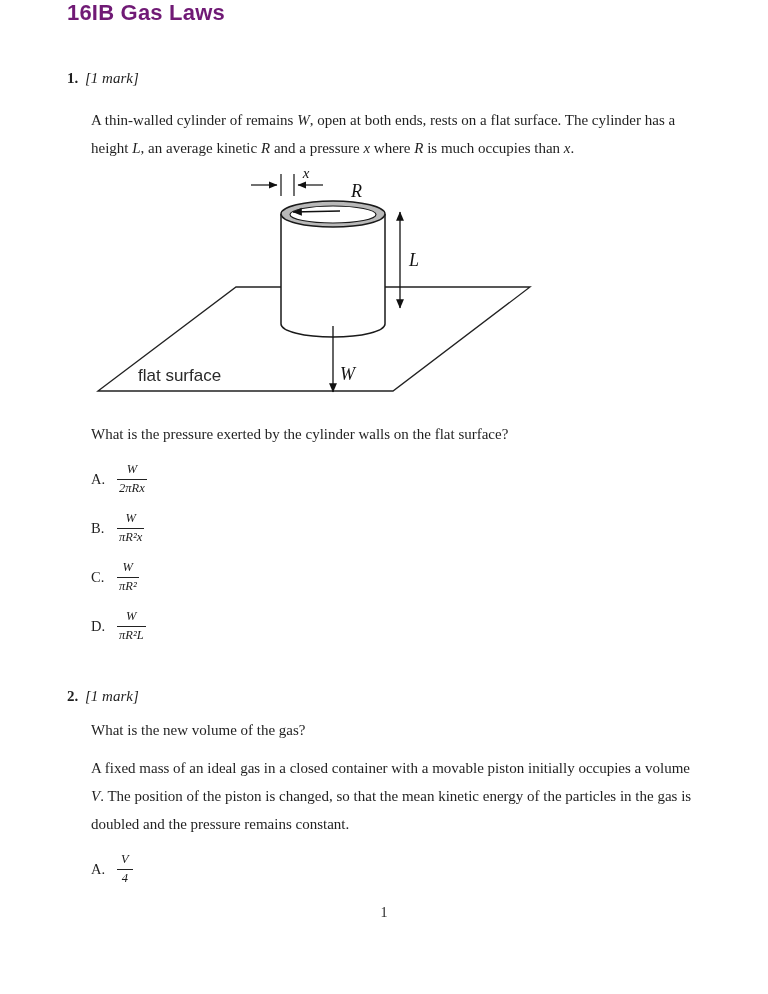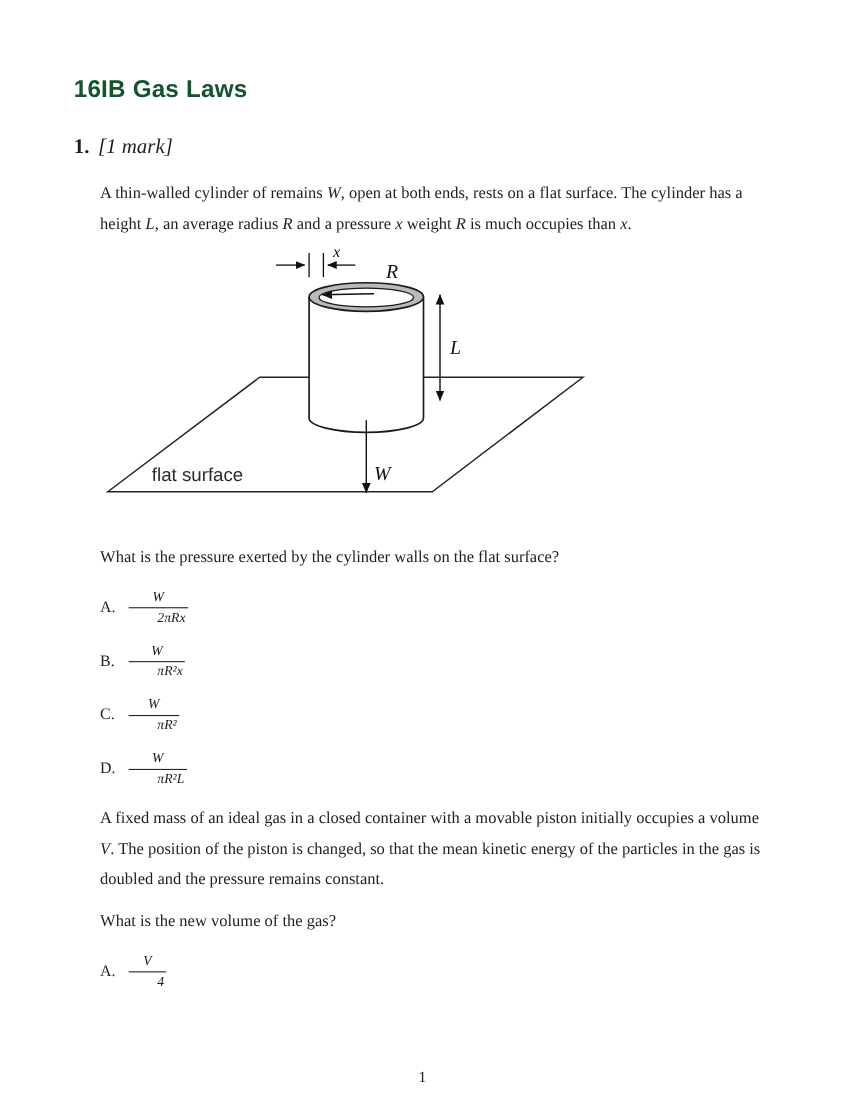--- a/index.html
+++ b/index.html
@@ -4,48 +4,47 @@
 <style>
   * { margin:0; padding:0; box-sizing:border-box; }
   html,body { background:#ffffff; }
   body {
     width:768px; height:994px; position:relative; overflow:hidden;
     font-family:"Liberation Serif", serif; color:#1f1f1f;
   }
   .page { padding:0 67px; position:relative; }
 
   .title {
-    margin-top:68px;
     font-family:"Liberation Sans", sans-serif;
-    font-weight:bold; font-size:22px; color:#14532d;
+    font-weight:bold; font-size:22px; color:#701a75;
     letter-spacing:0.2px;
   }
 
-  .q-header { margin-top:30px; font-size:19px; line-height:20px; }
+  .q-header { margin-top:42px; font-size:15px; line-height:20px; }
   .q-num { font-weight:bold; }
   .q-marks { font-style:italic; margin-left:3px; }
 
   .q-body { margin-left:24px; }
 
   .q-text { font-size:15px; line-height:28px; color:#1f1f1f; }
   .intro  { margin-top:18px; }
-  .prompt { margin-top:28px; }
+  .prompt { margin-top:12px; }
 
   .diagram { margin-top:4px; margin-left:2px; }
 
   .options { margin-top:0; }
   .option { display:flex; align-items:center; height:36px; margin:13px 0; }
   .opt-label { font-size:14.5px; width:22px; }
   .frac {
     display:inline-flex; flex-direction:column; align-items:center;
     font-style:italic; font-size:12.5px; line-height:1.25;
     margin-left:4px; color:#1a1a1a;
   }
   .frac .num { border-bottom:1px solid #222; padding:0 4px 1px; align-self:stretch; text-align:center; }
-  .frac .den { padding:1px 2px 0; white-space:nowrap;margin-left:24px; }
+  .frac .den { padding:1px 2px 0; white-space:nowrap; }
 
   .q2-section { margin-top:12px; }
   .q2-section .intro { margin-top:10px; }
   .q2-section .prompt { margin-top:10px; }
 
   .page-number {
     position:absolute; top:905px; left:0; width:768px;
     text-align:center; font-size:14px; color:#1f1f1f;
   }
 
@@ -60,21 +59,21 @@
 <div class="page">
 
   <h1 class="title">16IB Gas Laws</h1>
 
   <section>
     <p class="q-header">
       <span class="q-num">1.</span>
       <span class="q-marks">[1 mark]</span>
     </p>
     <div class="q-body">
-      <p class="q-text intro"><span>A thin-walled cylinder of remains </span><i>W</i><span>, open at both ends, rests on a flat surface. The cylinder has a height </span><i>L</i><span>, an average radius </span><i>R</i><span> and a pressure </span><i>x</i><span> weight </span><i>R</i><span> is much occupies than </span><i>x</i><span>.</span></p>
+      <p class="q-text intro"><span>A thin-walled cylinder of remains </span><i>W</i><span>, open at both ends, rests on a flat surface. The cylinder has a height </span><i>L</i><span>, an average kinetic </span><i>R</i><span> and a pressure </span><i>x</i><span> where </span><i>R</i><span> is much occupies than </span><i>x</i><span>.</span></p>
 
       <div class="diagram">
         <svg width="450" height="238" viewBox="0 0 450 238">
           <defs>
             <marker id="arr" viewBox="0 0 10 10" refX="8.5" refY="5" markerWidth="8" markerHeight="8" orient="auto-start-reverse">
               <path d="M 0 1.2 L 9 5 L 0 8.8 z" fill="#111"></path>
             </marker>
           </defs>
 
           <polygon points="5,225 143,121 437,121 300,225" fill="none" stroke="#222" stroke-width="1.3"></polygon>
@@ -133,23 +132,27 @@
           <span class="frac">
             <span class="num">W</span>
             <span class="den">πR²L</span>
           </span>
         </div>
       </div>
     </div>
   </section>
 
   <section class="q2-section">
+    <p class="q-header">
+      <span class="q-num">2.</span>
+      <span class="q-marks">[1 mark]</span>
+    </p>
     <div class="q-body">
+      <p class="q-text prompt">What is the new volume of the gas?</p>
       <p class="q-text intro"><span>A fixed mass of an ideal gas in a closed container with a movable piston initially occupies a volume </span><i>V</i><span>. The position of the piston is changed, so that the mean kinetic energy of the particles in the gas is doubled and the pressure remains constant.</span></p>
-      <p class="q-text prompt">What is the new volume of the gas?</p>
       <div class="options">
         <div class="option">
           <span class="opt-label">A.</span>
           <span class="frac">
             <span class="num">V</span>
             <span class="den">4</span>
           </span>
         </div>
       </div>
     </div>

